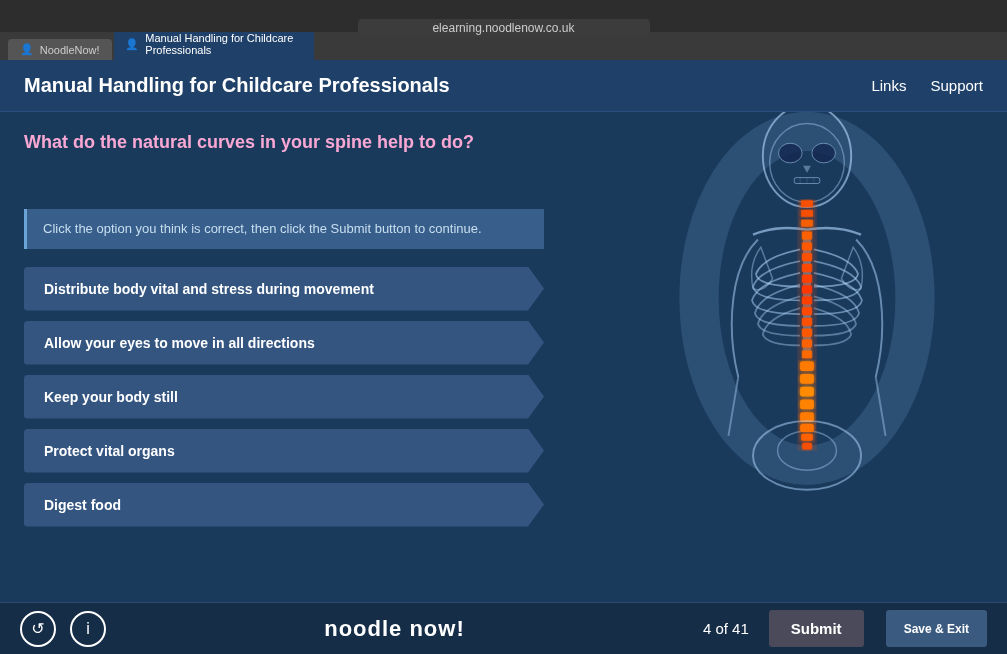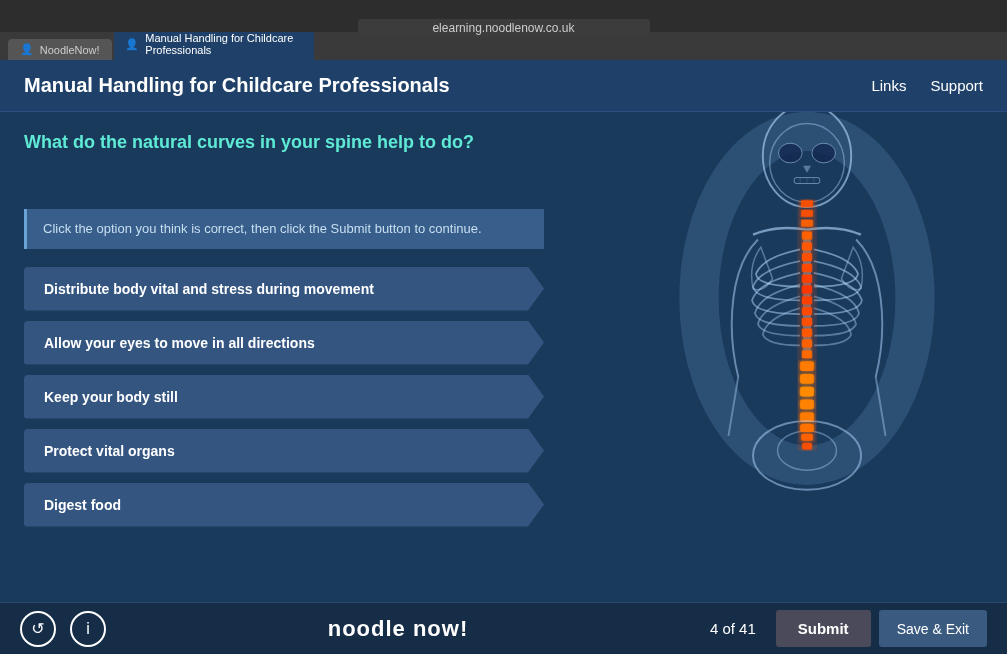--- a/index.html
+++ b/index.html
@@ -95,21 +95,21 @@
     .content-area {
       flex: 1;
       display: flex;
       flex-direction: column;
       padding: 20px 24px 10px 24px;
       position: relative;
       overflow: hidden;
     }
 
     .question-text {
-      color: #5eead4;
+      color: #f9a8d4;
       font-size: 18px;
       font-weight: bold;
       margin-bottom: 14px;
     }
 
     .instruction-box {
       background: rgba(70, 110, 160, 0.7);
       border-left: 3px solid #6aa3d5;
       padding: 10px 16px;
       color: #c8dff0;
@@ -194,39 +194,39 @@
     }
     .footer-brand {
       color: white;
       font-size: 22px;
       font-weight: 900;
       letter-spacing: 1px;
       text-transform: lowercase;
     }
     .footer-right {
       display: flex;
-      gap: 8px;
+      gap: 22px;
     }
     .submit-btn {
       background: #4a4a5a;
       color: white;
       border: none;
       padding: 10px 22px;
       font-size: 15px;
       font-weight: bold;
       cursor: pointer;
       border-radius: 3px;
     }
     .save-exit-btn {
       background: #3a5a80;
       color: white;
       border: none;
       padding: 10px 18px;
-      font-size: 14px;
-      font-weight: normal;
+      font-size: 12px;
+      font-weight: bold;
       cursor: pointer;
       border-radius: 3px;
     }
   </style>
 </head>
 <body>
 
 <div class="browser-chrome">
   <div class="browser-url">elearning.noodlenow.co.uk</div>
 </div>

